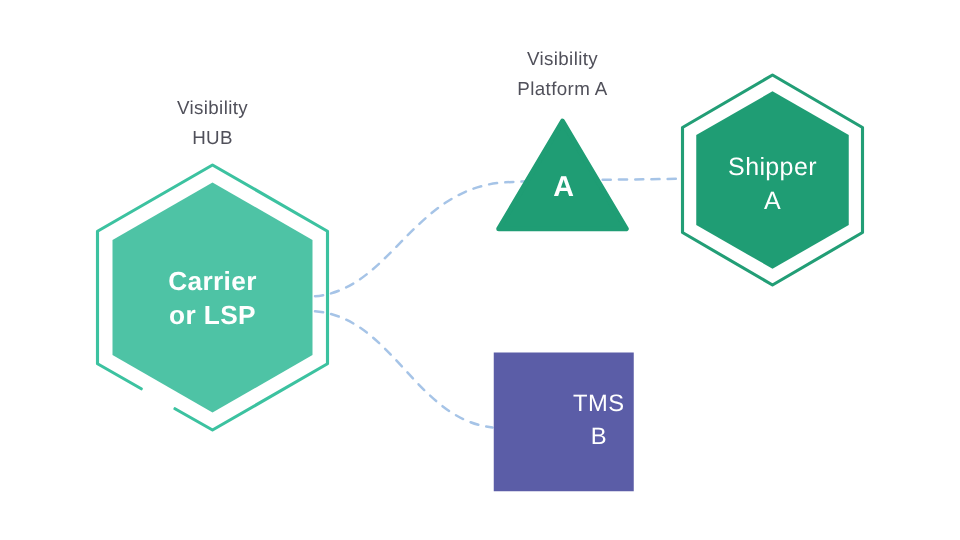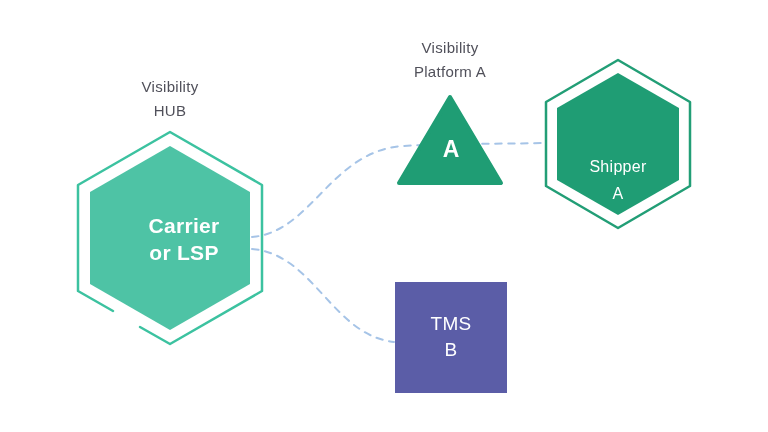--- a/index.html
+++ b/index.html
@@ -40,29 +40,29 @@
     line-height: 27px;
     font-weight: bold;
     letter-spacing: 0.3px;
   }
   .triangle-text {
     font-size: 23px;
     line-height: 24px;
     font-weight: bold;
   }
   .shipper-text {
-    font-size: 16px;
+    font-size: 20px;
     line-height: 27px;
     letter-spacing: 0.3px;
-    margin-top: 32px;
   }
   .tms-text {
     font-size: 19px;
     line-height: 26px;
     letter-spacing: 0.3px;
+    padding-left: 28px;
   }
 </style>
 </head>
 <body>
 
 <div class="stage">
 
   <svg class="diagram-svg" width="768" height="432" viewBox="0 0 768 432">
 
     <path d="M 252 237 C 312 232, 330 152, 402 146 C 448 143.5, 495 144, 545 143" fill="none" stroke-width="2" stroke-linecap="round" stroke-dasharray="6.5 6.5" stroke="#a6c4e7"></path>
@@ -78,21 +78,21 @@
 
     <rect x="395" y="282" width="112" height="111" fill="#5b5da7"></rect>
   </svg>
 
   <div class="label node-title" style="left:90px; top:75px; width:160px;">Visibility
 HUB</div>
 
   <div class="label node-title" style="left:360px; top:36px; width:180px;">Visibility
 Platform A</div>
 
-  <div class="label node-text carrier-text" style="left:90px; top:212px; width:160px;padding-left:14px;">Carrier
+  <div class="label node-text carrier-text" style="left:90px; top:212px; width:160px;">Carrier
 or LSP</div>
 
   <div class="label node-text triangle-text" style="left:421px; top:137px; width:60px;">A</div>
 
   <div class="label node-text shipper-text" style="left:546px; top:121px; width:144px;">Shipper
 A</div>
 
   <div class="label node-text tms-text" style="left:395px; top:311px; width:112px;">TMS
 B</div>
 

